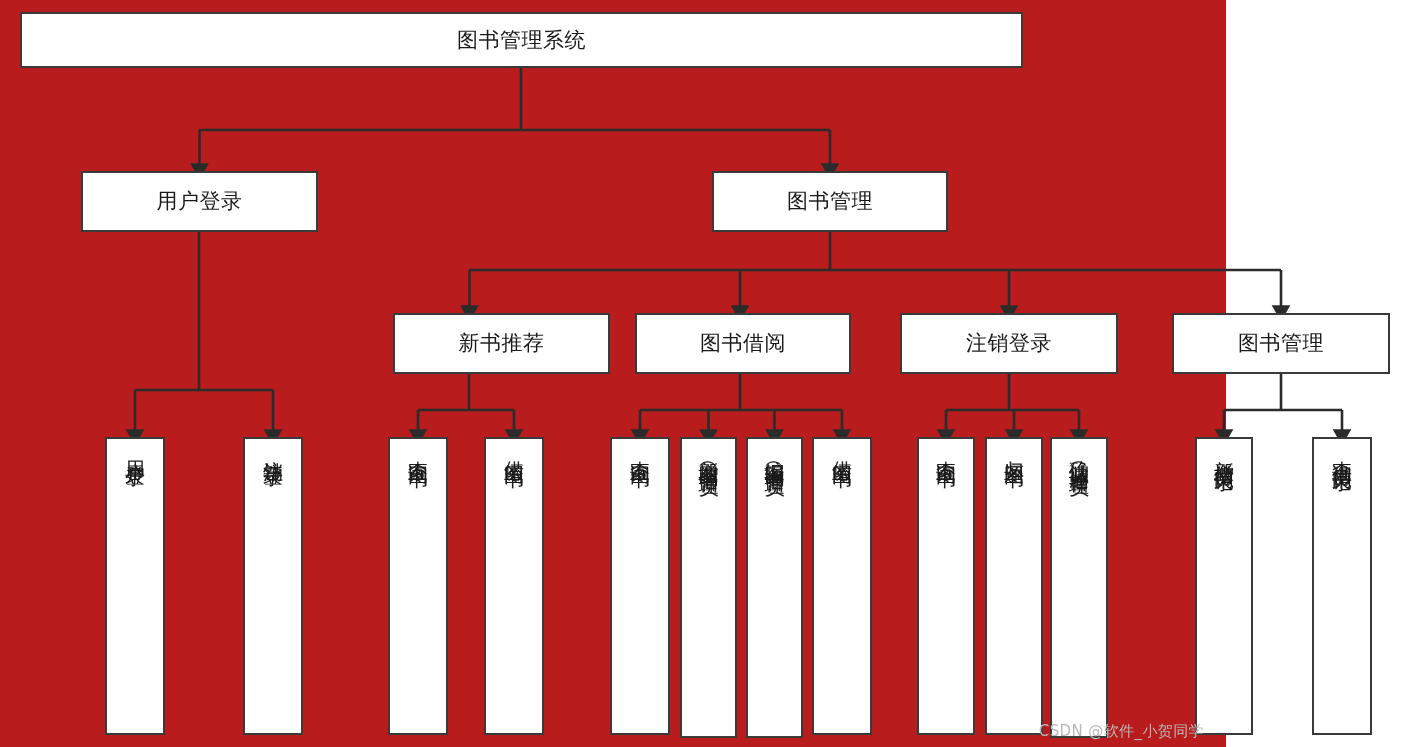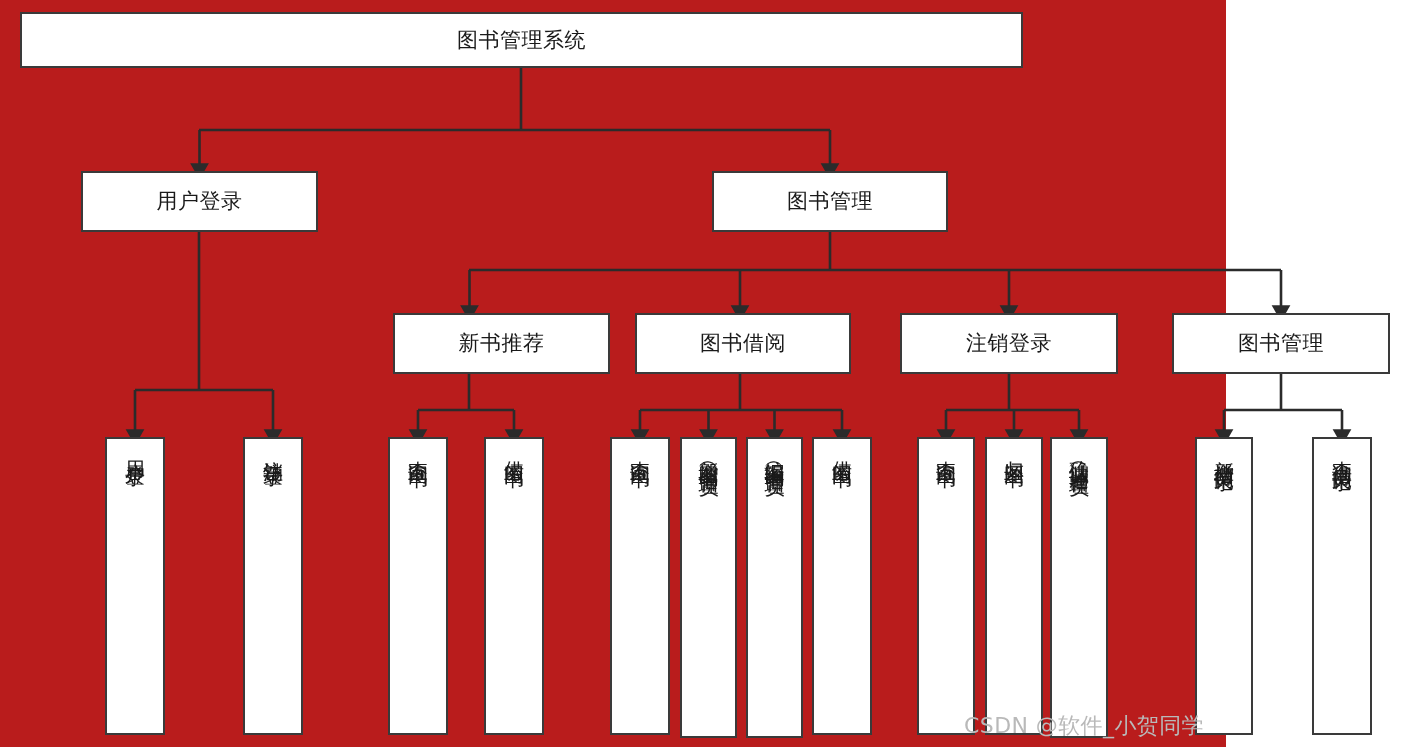--- a/index.html
+++ b/index.html
@@ -59,21 +59,21 @@
     left: 0;
     top: 0;
     width: 1405px;
     height: 747px;
     pointer-events: none;
   }
   #watermark {
     position: absolute;
     right: 22px;
     bottom: 6px;
-    font-size: 22px;
+    font-size: 15px;
     color: #b9b9b9;
     letter-spacing: 0.4px;
     white-space: nowrap;
     font-family: "DejaVu Sans", "Liberation Sans", sans-serif;
   }
 </style>
 </head>
 <body>
 
 <div id="diagram-root">

